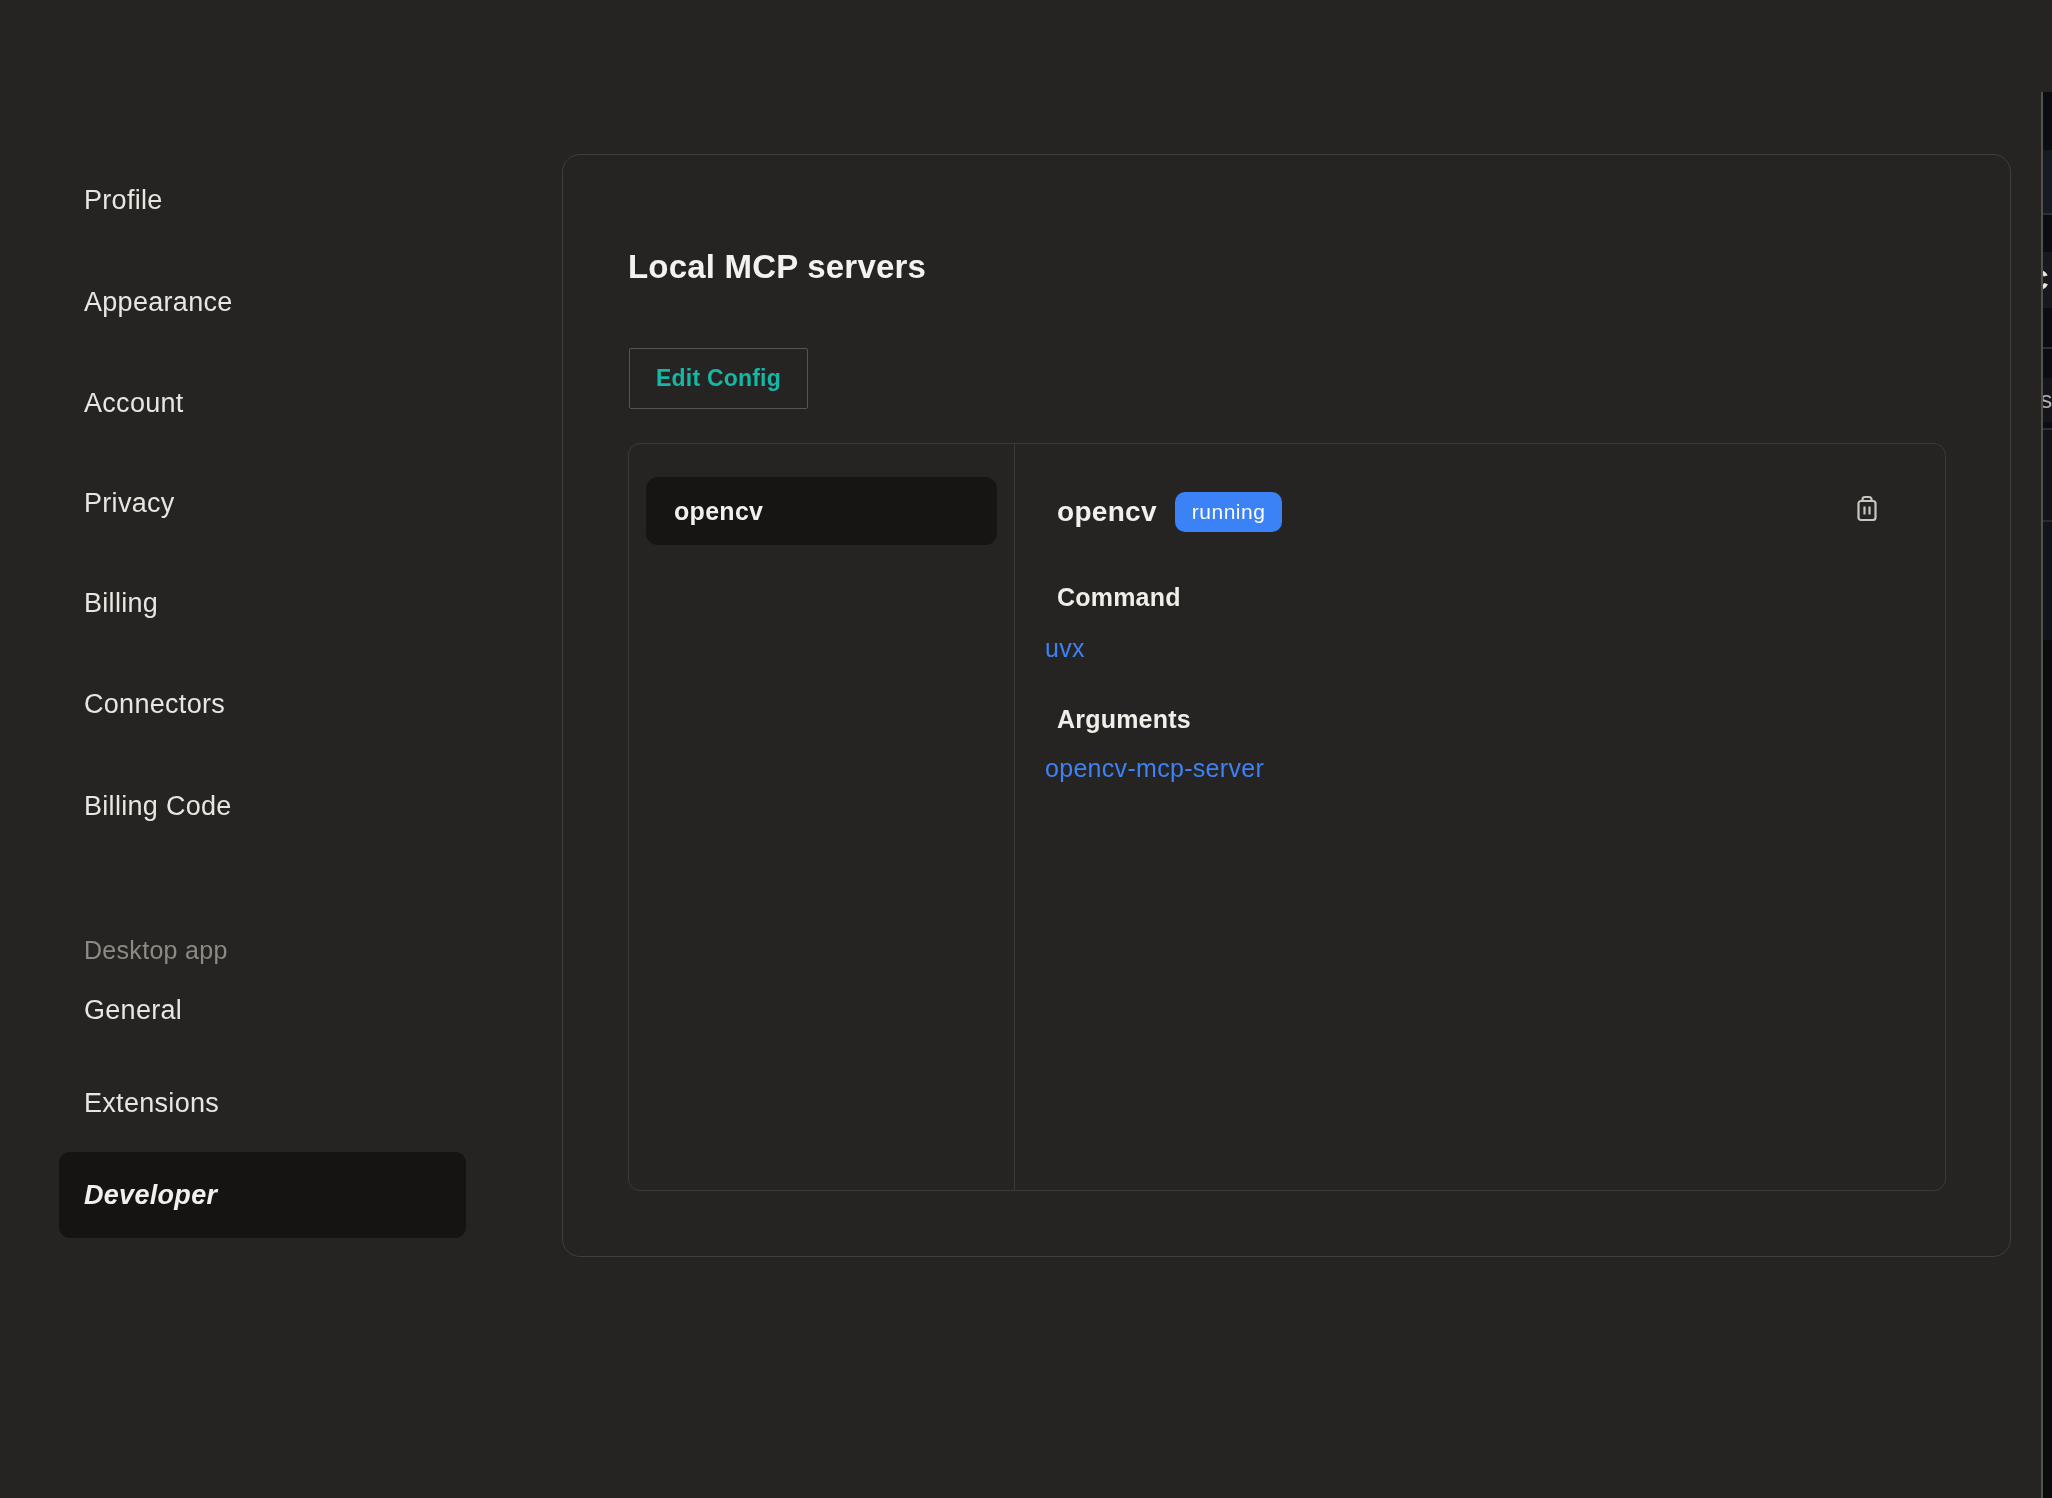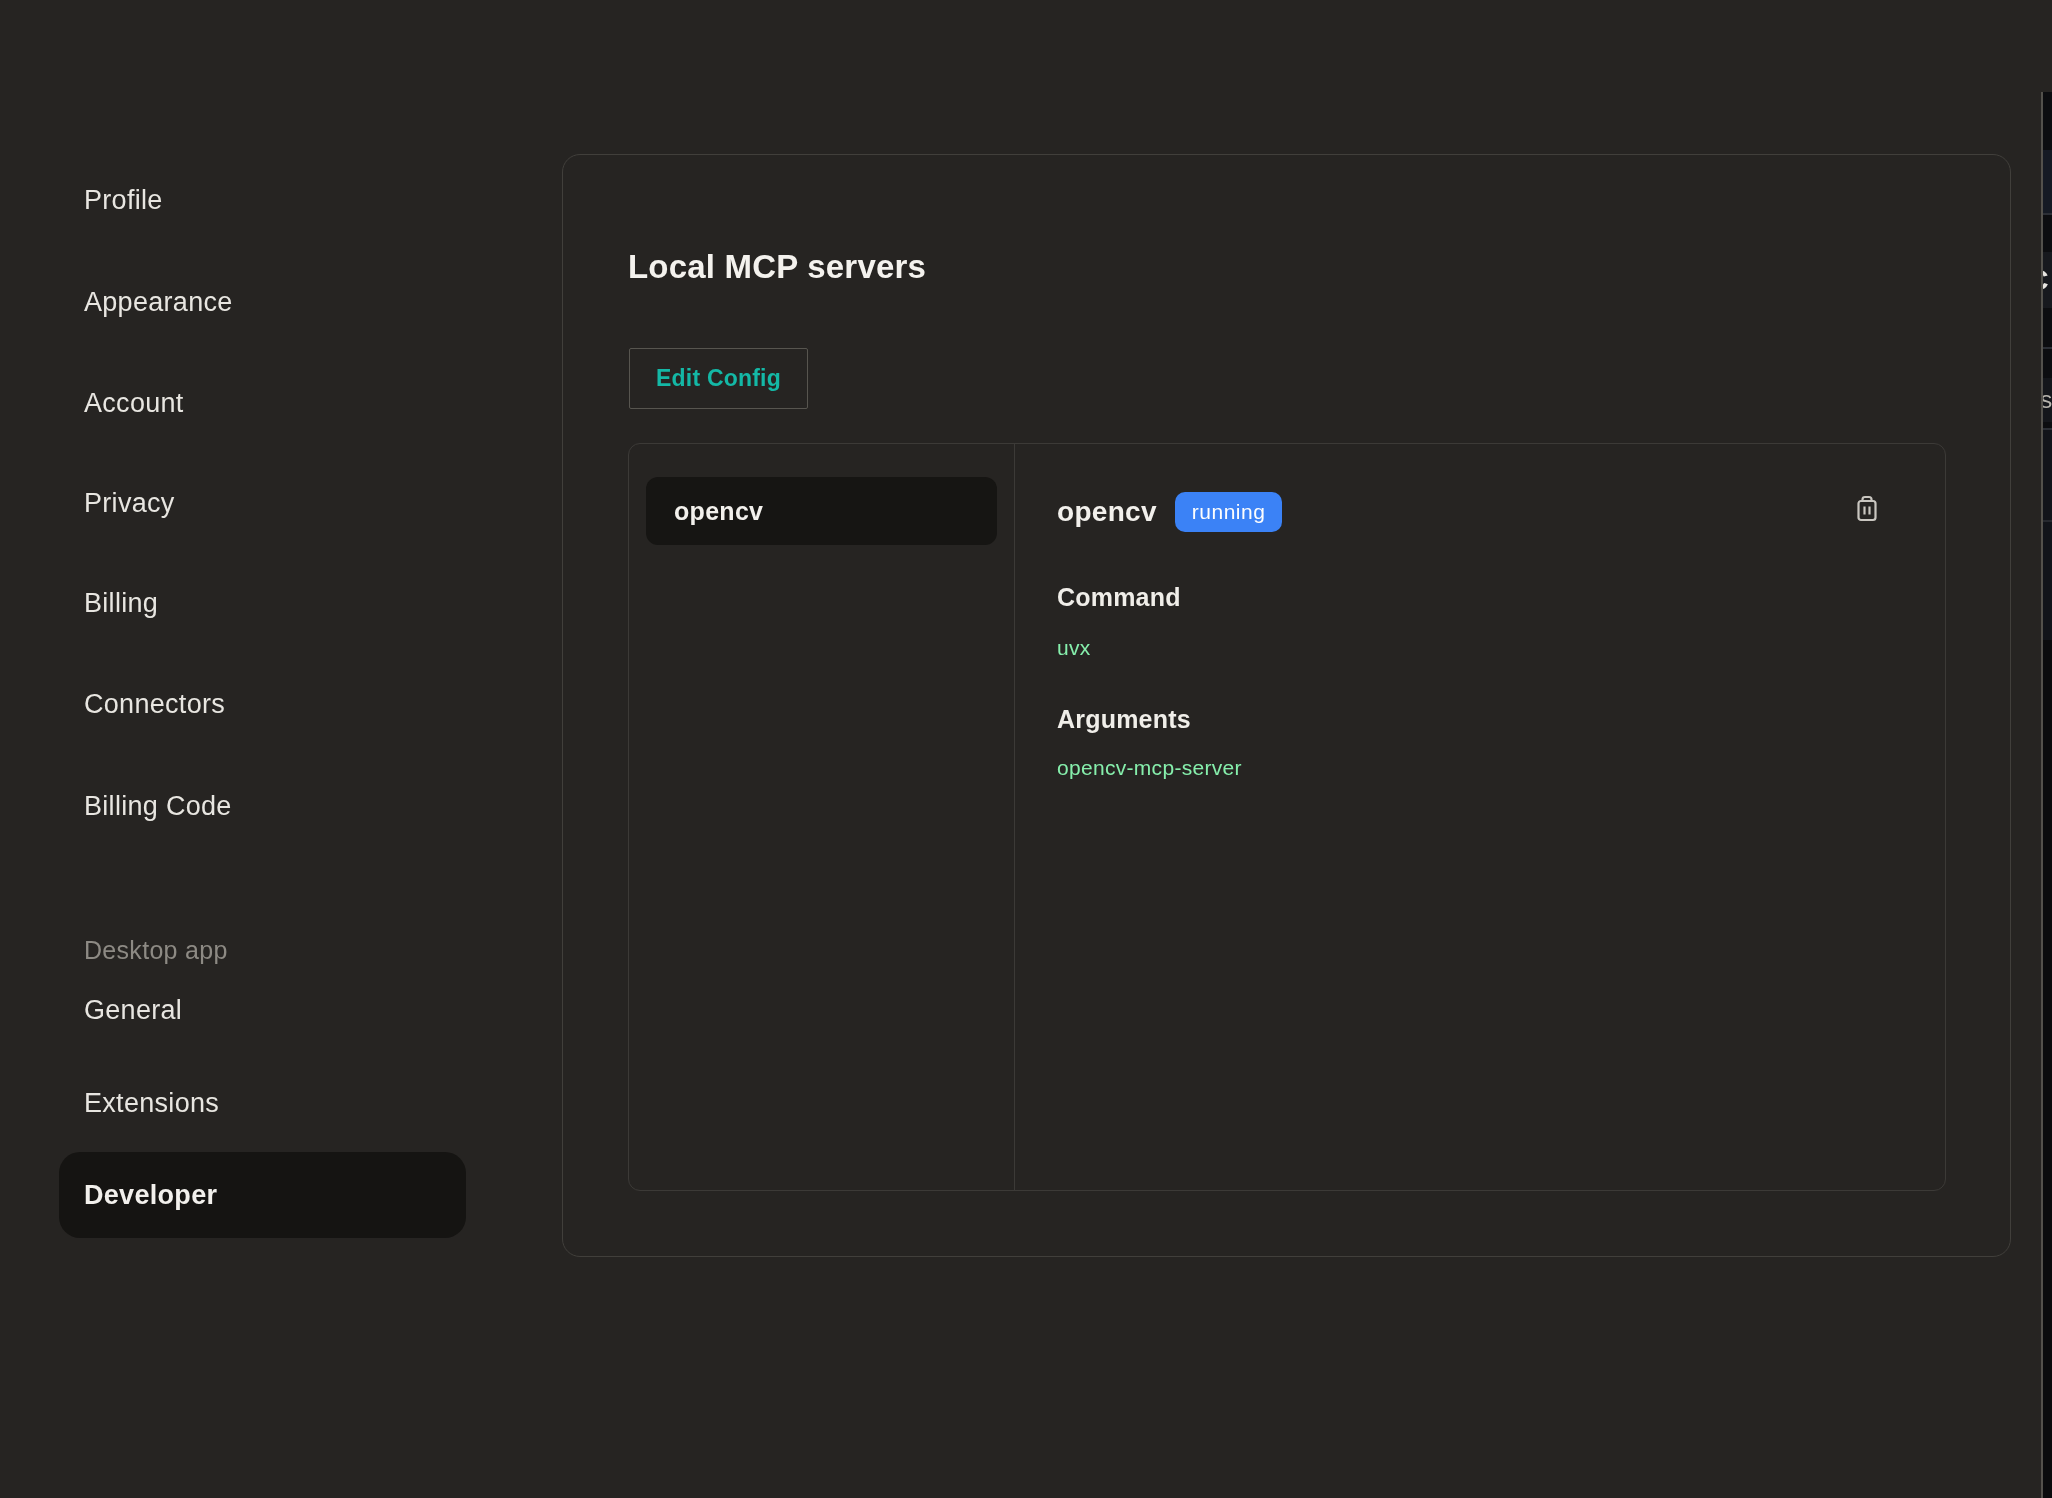--- a/index.html
+++ b/index.html
@@ -35,21 +35,21 @@
     position:absolute;left:84px;
     font-size:27px;line-height:36px;color:#e8e6e1;letter-spacing:.3px;
     cursor:pointer;white-space:nowrap;
   }
   .section-label{
     position:absolute;left:84px;
     font-size:25px;line-height:32px;color:#8d8a84;letter-spacing:.3px;white-space:nowrap;
   }
   .nav-pill{
     position:absolute;left:59px;top:1152px;width:407px;height:86px;
-    background:#151412;border-radius:21px;cursor:pointer;
+    background:#151412;border-radius:11px;cursor:pointer;font-style:italic;
   }
   .nav-pill .pill-label{
     position:absolute;left:25px;top:0;line-height:86px;
     font-size:27px;font-weight:700;color:#f2f0ec;letter-spacing:.3px;
   }
 
   
   .card{
     position:absolute;left:562px;top:154px;width:1449px;height:1103px;
     border:1px solid #413f3b;border-radius:18px;box-sizing:border-box;
@@ -93,21 +93,21 @@
     background:#3b82f6;color:#fdfdfd;font-size:21px;letter-spacing:.5px;
   }
   .trash-btn{
     position:absolute;left:1224px;top:47px;width:36px;height:36px;
     background:transparent;border:none;padding:0;cursor:pointer;
   }
   .field-label{
     position:absolute;left:428px;font-size:25px;font-weight:700;color:#f0eee9;letter-spacing:.2px;line-height:26px;
   }
   .field-value{
-    position:absolute;left:428px;font-size:21px;color:#86efac;letter-spacing:.3px;line-height:26px;
+    position:absolute;left:416px;font-size:25px;color:#3b82f6;letter-spacing:.3px;line-height:26px;
   }
   .lbl-command{top:140px;}
   .val-command{top:191px;}
   .lbl-arguments{top:262px;}
   .val-arguments{top:311px;}
 
   
   .window-edge{
     position:absolute;left:2041px;top:92px;width:2px;height:1406px;background:#53514c;
   }

